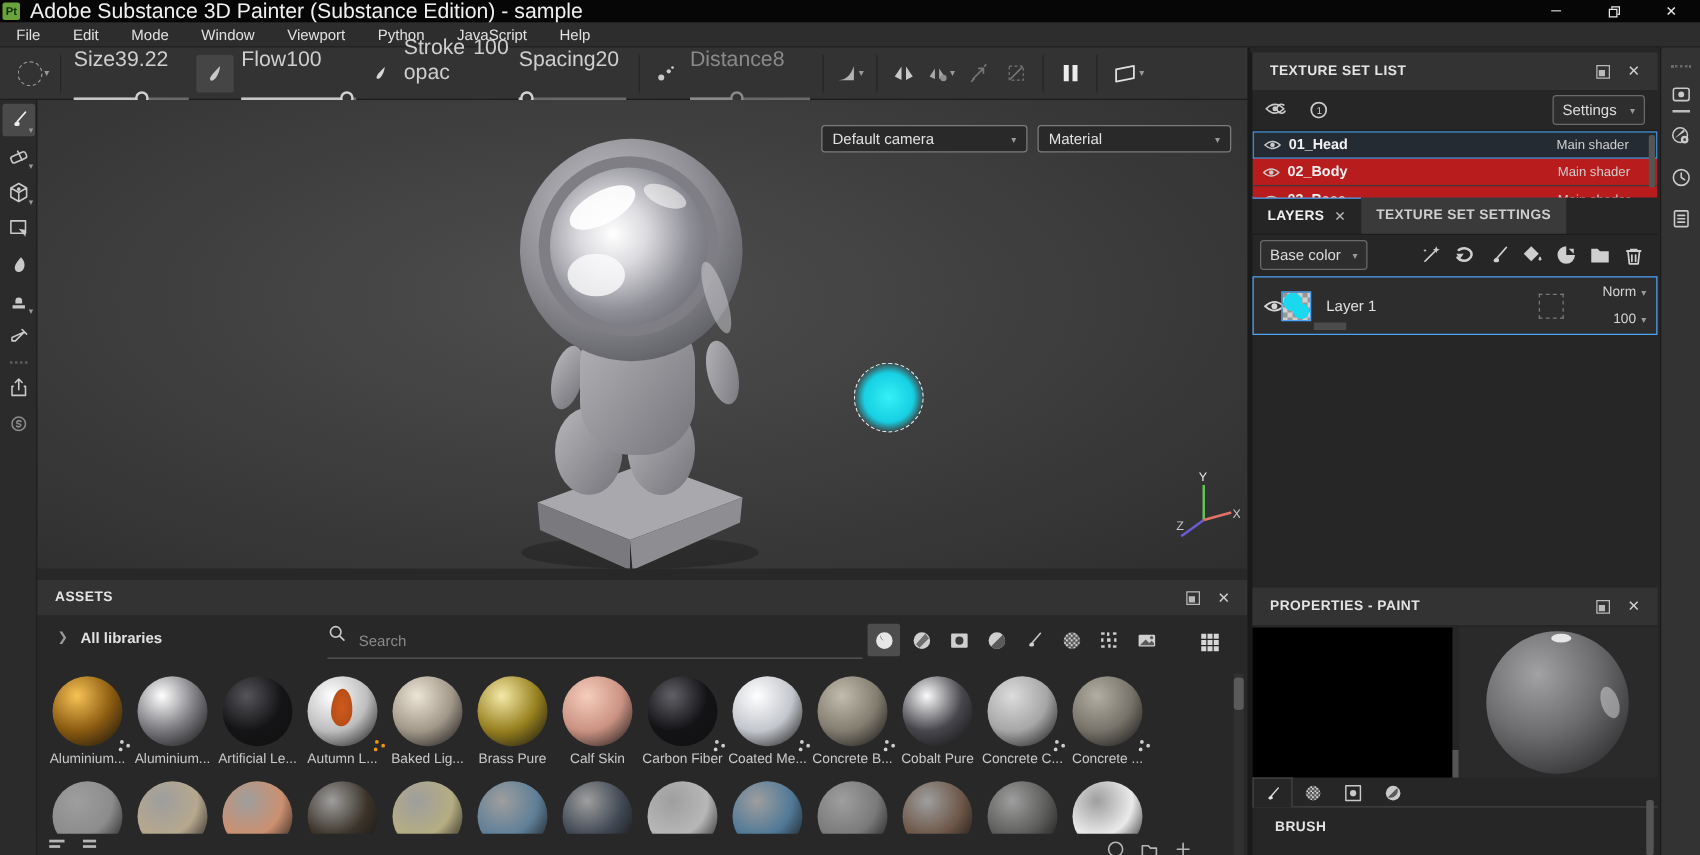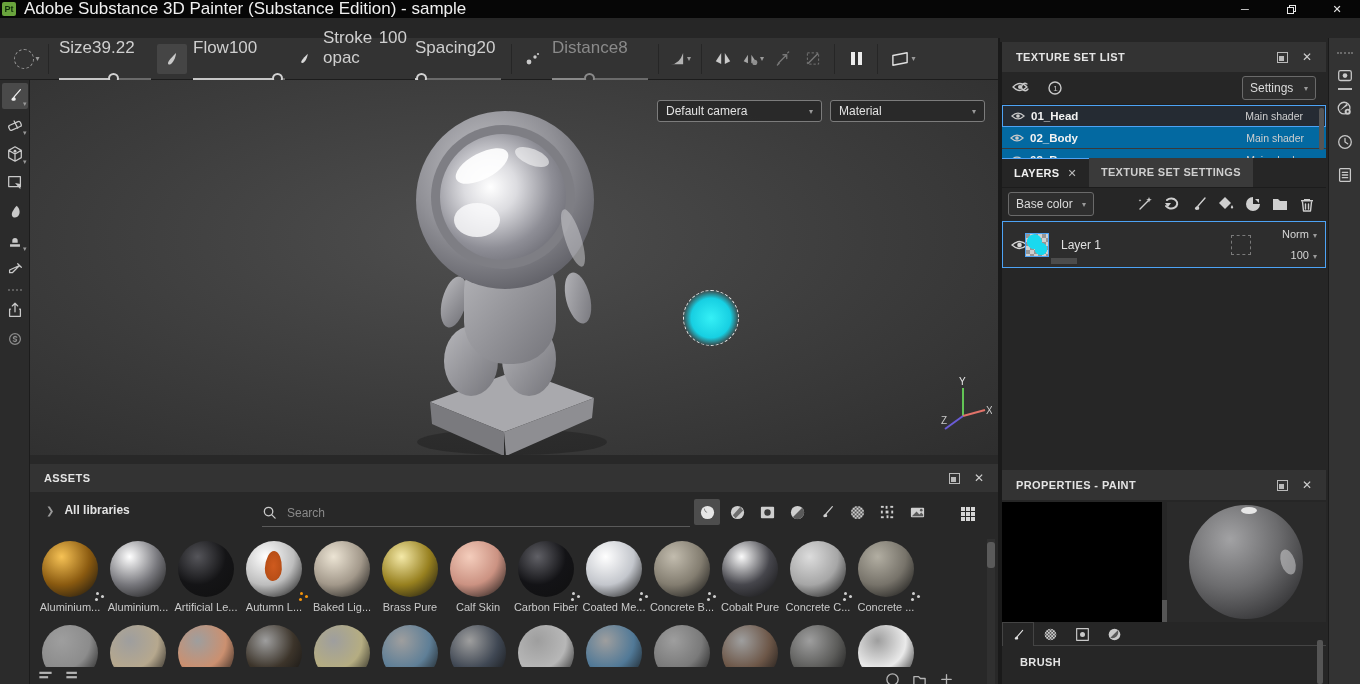--- a/index.html
+++ b/index.html
@@ -48,21 +48,21 @@
 .assets{position:absolute;left:30px;top:455px;width:968px;height:229px;background:#282828}
 .assets-header{position:absolute;left:0;top:9px;width:968px;height:28px;background:#333;display:flex;align-items:center}
 .ptitle{font-size:11px;font-weight:bold;letter-spacing:.4px;color:#e4e4e4;padding-left:14px}
 .phicons{margin-left:auto;display:flex;align-items:center;gap:14px;padding-right:14px}
 .float-ic{position:relative;width:11px;height:11px;border:1px solid #b9b9b9}
 .float-ic i{position:absolute;left:1px;bottom:1px;width:5px;height:5px;background:#b9b9b9}
 .x-ic{color:#cfcfcf;font-size:12px;line-height:1}
 .libs{position:absolute;left:16px;top:48px;display:flex;align-items:center;gap:10px}
 .libchev{color:#9a9a9a;font-size:10px}
 .libname{font-weight:bold;color:#e2e2e2;font-size:12px}
-.searchwrap{position:absolute;left:232px;top:44px;width:428px;height:28px;display:flex;align-items:center;border-bottom:1px solid #5a5a5a}
+.searchwrap{position:absolute;left:232px;top:44px;width:428px;height:28px;display:flex;border-bottom:1px solid #5a5a5a}
 .searchwrap input{background:transparent;border:none;outline:none;color:#cfcfcf;font-size:12px;width:100%;font-family:"Liberation Sans",sans-serif}
 .searchwrap input::placeholder{color:#8a8a8a}
 .filters{position:absolute;left:664px;top:44px;display:flex;gap:4px}
 .fbtn{width:26px;height:26px;display:flex;align-items:center;justify-content:center;border-radius:2px}
 .fbtn.sel{background:#4d4d4d}
 .gridbtn{position:absolute;left:925px;top:46px}
 .agrid{position:absolute;left:6px;top:86px;display:grid;grid-template-columns:repeat(13,68px)}
 .agrid2{position:absolute;left:6px;top:170px;display:grid;grid-template-columns:repeat(13,68px)}
 .acell{text-align:center}
 .sphere{position:relative;width:56px;height:56px;border-radius:50%;margin:0 auto}
@@ -73,21 +73,21 @@
 .abar{position:absolute;left:0;top:212px;width:968px;height:17px;background:#282828;display:flex;align-items:flex-start}
 .ascroll{position:absolute;right:3px;top:84px;width:8px;height:145px;background:#303030}
 .ascroll i{display:block;width:8px;height:26px;margin-top:3px;background:#5a5a5a;border-radius:3px}
 
 .rpanel{position:absolute;left:1000px;top:42px;width:326px;height:642px;background:#262626;border-left:2px solid #1a1a1a}
 .sechead{position:relative;width:100%;height:30px;background:#333;display:flex;align-items:center}
 .tstoolbar{position:relative;height:32px;display:flex;align-items:center;gap:14px;padding-left:10px}
 .dd{height:24px;border:1px solid #6a6a6a;border-radius:3px;display:flex;align-items:center;justify-content:space-between;padding:0 7px;color:#dcdcdc;font-size:12px;background:#2e2e2e}
 .dd-settings{position:absolute;right:10px;top:4px;width:74px}
 .tsrows{position:relative;height:54px;overflow:hidden;border-top:1px solid #1e1e1e}
-.ts-row{height:22px;display:flex;align-items:center;padding:0 8px;border-bottom:1px solid #3a3a3a;background:#0369a1}
+.ts-row{height:22px;display:flex;align-items:center;padding:0 8px;border-bottom:1px solid #3a3a3a;background:#b91c1c}
 .ts-row.sel{border:1px solid #4da3f5;background:#252b33}
 .ts-name{font-weight:bold;color:#f2f2f2;font-size:11.5px;margin-left:6px}
 .ts-shader{margin-left:auto;color:#cfcfcf;font-size:10.5px;padding-right:14px}
 .tscroll{position:absolute;right:2px;top:2px;width:5px;height:42px;background:#555;border-radius:2px}
 .tabsrow{display:flex;align-items:flex-end;height:30px;background:#262626;border-bottom:1px solid #1c1c1c}
 .tab{height:30px;display:flex;align-items:center;padding:0 12px;font-size:11px;font-weight:bold;letter-spacing:.3px}
 .tab.active{background:#252525;border-top:2px solid #4da3f5;color:#f0f0f0;gap:8px}
 .tab.inactive{background:#3a3a3a;color:#cfcfcf}
 .tabx{color:#bbb;font-weight:normal;font-size:11px}
 .lyrbar{position:relative;height:32px;display:flex;align-items:center;padding-left:6px}
@@ -136,20 +136,30 @@
       <div class="wbtn">
           <span class="restore-glyph">
             <i></i>
             <i></i>
           </span>
         </div>
       <div class="wbtn">✕</div>
     </div>
   </div>
 
+  <div class="menubar">
+      <span class="menu-item">File</span>
+      <span class="menu-item">Edit</span>
+      <span class="menu-item">Mode</span>
+      <span class="menu-item">Window</span>
+      <span class="menu-item">Viewport</span>
+      <span class="menu-item">Python</span>
+      <span class="menu-item">JavaScript</span>
+      <span class="menu-item">Help</span>
+    </div>
 
   <div class="toolbar">
     <div class="tbbtn" style="margin-left:14px">
         <span class="stencil"></span>
         <span class="chev">▾</span>
       </div>
     <div class="tbsep"></div>
     <div class="sl">
       <div class="sl-top">
           <span>Size</span>

